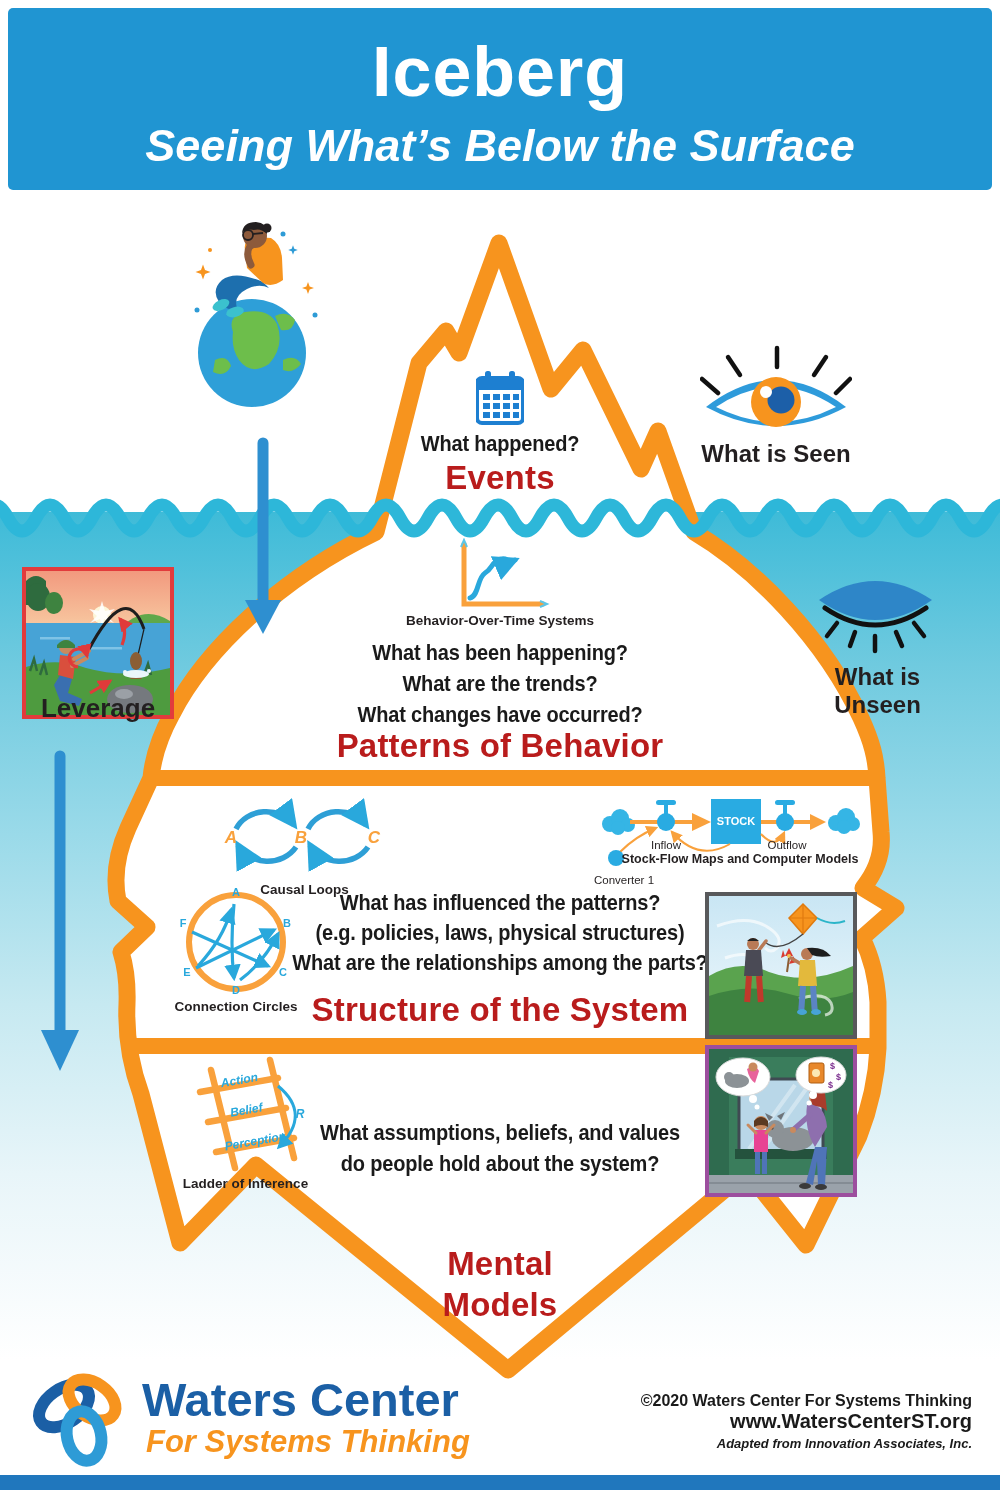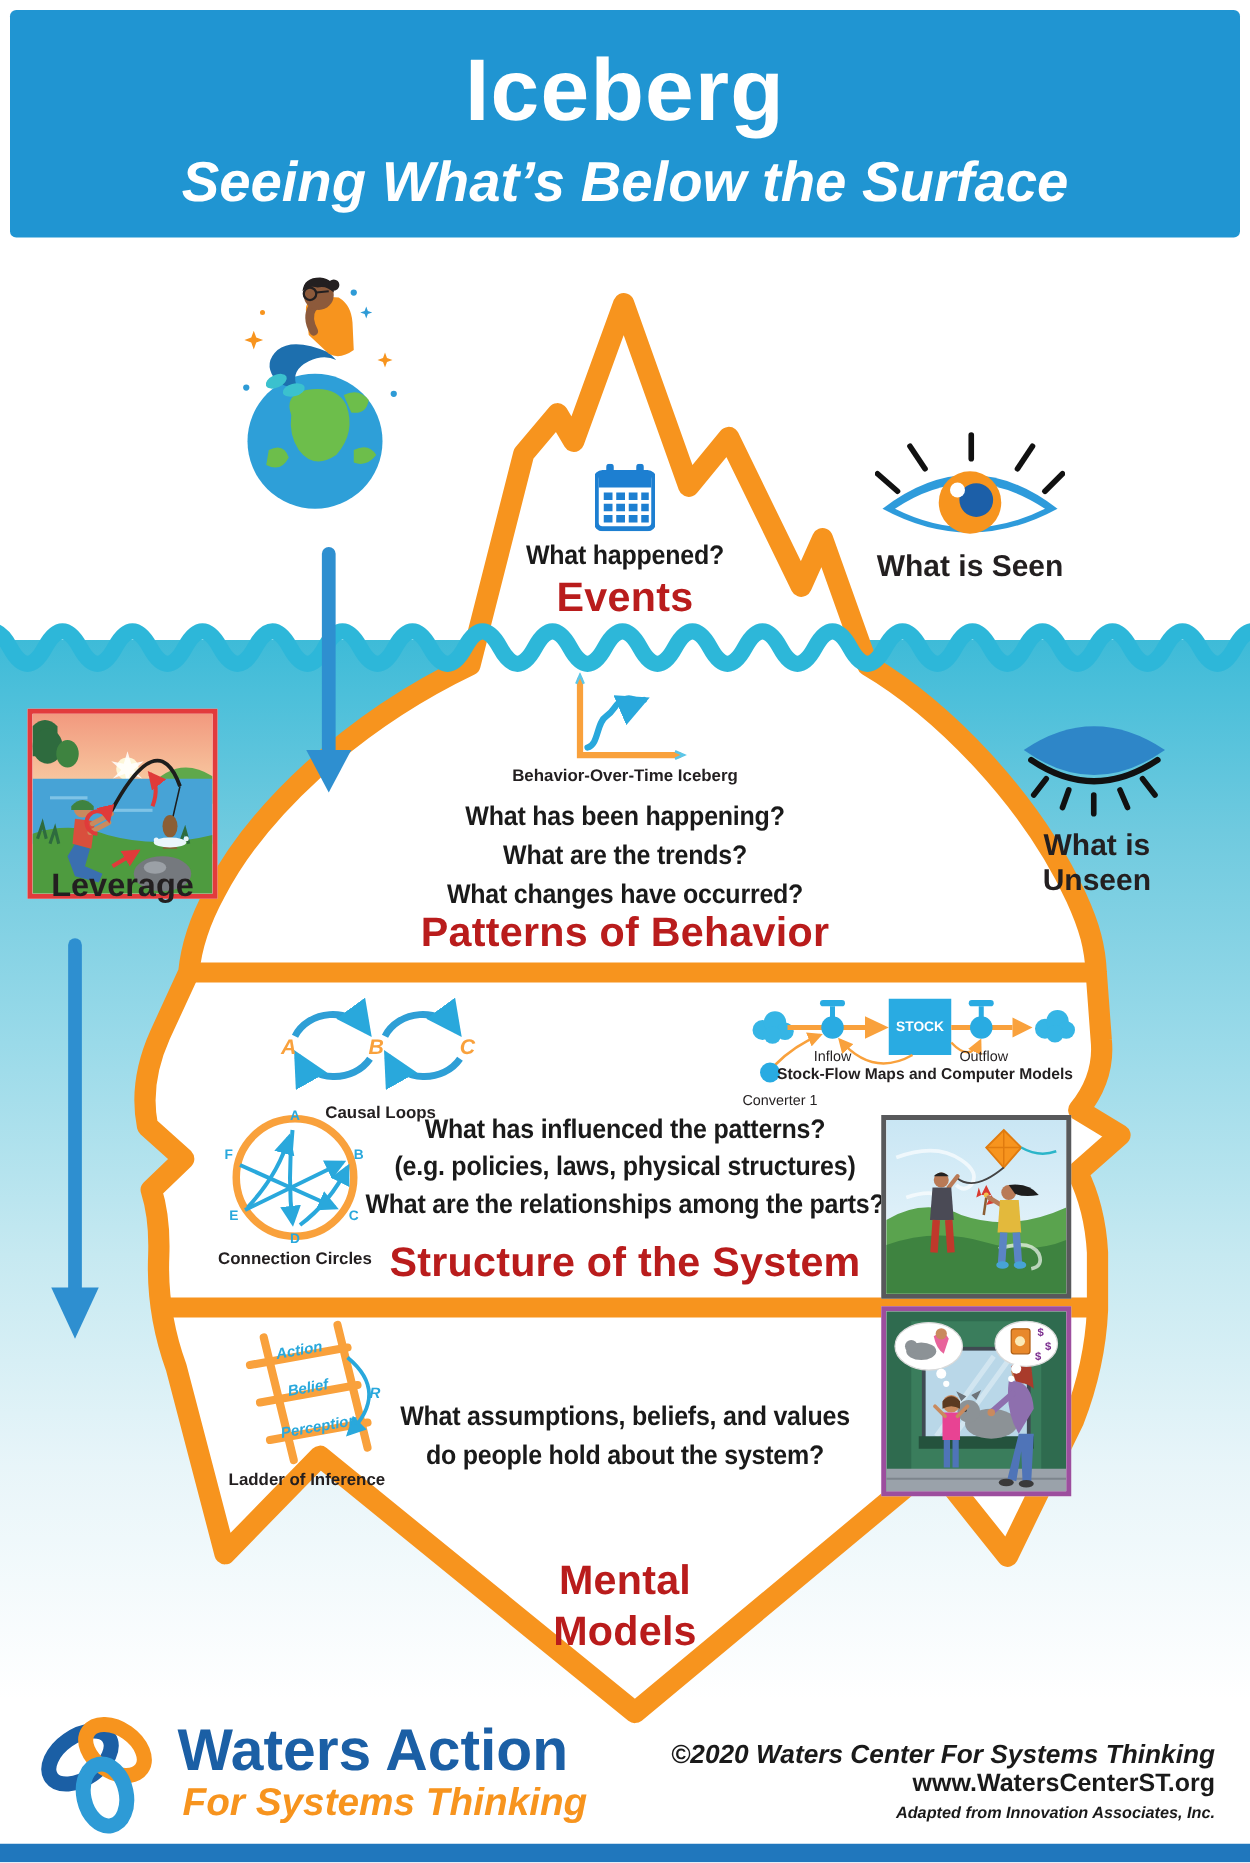--- a/index.html
+++ b/index.html
@@ -16,21 +16,21 @@
                  background:#2095D2; border-radius:5px; color:#fff; text-align:center; }
   .header-band h1 { margin:24px 0 4px 0; font-size:70px; font-weight:800; letter-spacing:1px; }
   .header-band h2 { margin:8px 0 0 0; font-size:45px; font-style:italic; font-weight:600; }
   .water-bg { position:absolute; left:0; top:512px; width:1000px; height:848px;
               background:linear-gradient(#3EBBD8 0%, #6FCADF 18%, #9ADAE9 38%, #C6E9F1 58%, #E8F5F9 78%, #ffffff 100%); }
   .imgbox { position:absolute; background:#fff; }
   svg { display:block; }
   svg text { font-family:"Liberation Sans", sans-serif; }
   .bottom-bar { position:absolute; left:0; right:0; bottom:0; height:15px; background:#2077BD; }
   .footer-copy { position:absolute; right:28px; top:1392px; text-align:right; color:#1a1a1a; }
-  .footer-copy .l1 { font-size:21px; font-weight:700;font-style:italic; }
+  .footer-copy .l1 { font-size:16px; font-weight:700; }
   .footer-copy .l2 { font-size:20px; font-weight:700; }
   .footer-copy .l3 { font-size:13px; font-weight:600; font-style:italic; margin-top:3px; }
 </style>
 </head>
 <body>
 
 <div class="poster">
 
   <div class="header-band">
     <h1>Iceberg</h1>
@@ -204,21 +204,21 @@
     </svg>
   </div>
   <div class="abs big-label" style="left:22px;top:693px;width:152px;font-size:26px">Leverage</div>
 
   <svg class="abs" style="left:451px;top:538px" width="100" height="76" viewBox="0 0 100 76">
     <path d="M 13 6 L 13 66 L 92 66" stroke="#F9A13C" stroke-width="5" fill="none" stroke-linecap="round"></path>
     <path d="M 10 9 L 13 2 L 16 9" stroke="#5BC6E8" stroke-width="2" fill="none"></path>
     <path d="M 89 63 L 96 66 L 89 69" stroke="#5BC6E8" stroke-width="2" fill="none"></path>
     <path d="M 19 60 C 28 58 26 40 34 35 C 42 30 40 24 50 21 C 56 19 57 25 64 22" stroke="#29A8DC" stroke-width="5" fill="none" stroke-linecap="round" marker-end="url(#mB)"></path>
   </svg>
-  <div class="abs icon-label" style="left:350px;top:613px;width:300px">Behavior-Over-Time Iceberg</div>
+  <div class="abs icon-label" style="left:350px;top:613px;width:300px">Behavior-Over-Time Systems</div>
   <div class="abs ctr q narrow" style="left:250px;top:638px;width:500px;font-size:21.5px;line-height:31px">
     <div>What has been happening?</div>
     <div>What are the trends?</div>
     <div>What changes have occurred?</div>
   </div>
   <div class="abs ctr sec-title" style="left:250px;top:727px;width:500px;font-size:33px">Patterns of Behavior</div>
 
   <svg class="abs" style="left:222px;top:793px" width="165" height="88" viewBox="0 0 165 88">
     <g stroke="#2E9FD6" stroke-width="5.5" fill="none">
       <path d="M 14 36 A 33 29 0 0 1 72 32" marker-end="url(#mB)"></path>
@@ -431,21 +431,21 @@
   <div class="abs ctr sec-title" style="left:350px;top:1243px;width:300px;font-size:33px;line-height:41px">
     <div>Mental</div>
     <div>Models</div>
   </div>
 
   <svg class="abs" style="left:28px;top:1366px" width="110" height="104" viewBox="0 0 110 104">
     <ellipse cx="36" cy="40" rx="28" ry="17" fill="none" stroke="#1B5FA5" stroke-width="12" transform="rotate(-35 36 40)"></ellipse>
     <ellipse cx="64" cy="34" rx="26" ry="17" fill="none" stroke="#F7941E" stroke-width="12" transform="rotate(35 64 34)"></ellipse>
     <ellipse cx="56" cy="70" rx="17" ry="25" fill="none" stroke="#2E9BD6" stroke-width="12" transform="rotate(-12 56 70)"></ellipse>
   </svg>
-  <div class="abs" style="left:142px;top:1372px;font-size:47px;font-weight:800;color:#1B5FA5">Waters Action</div>
+  <div class="abs" style="left:142px;top:1372px;font-size:47px;font-weight:800;color:#1B5FA5">Waters Center</div>
   <div class="abs" style="left:146px;top:1424px;font-size:31px;font-style:italic;font-weight:600;color:#F7941E">For Systems Thinking</div>
 
   <div class="footer-copy">
     <div class="l1">©2020 Waters Center For Systems Thinking</div>
     <div class="l2">www.WatersCenterST.org</div>
     <div class="l3">Adapted from Innovation Associates, Inc.</div>
   </div>
 
   <div class="bottom-bar"></div>
 

